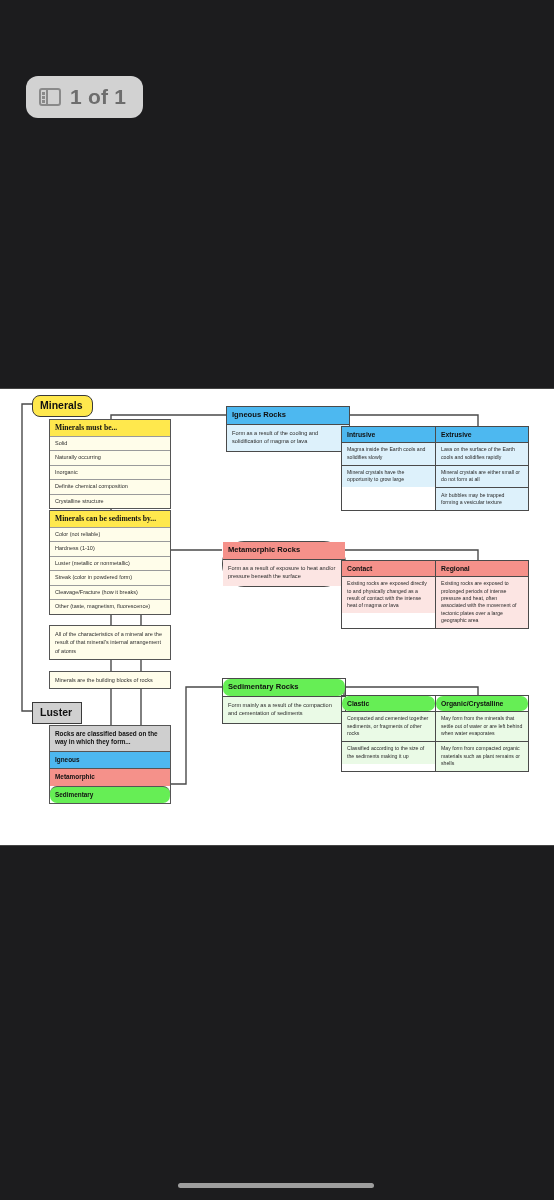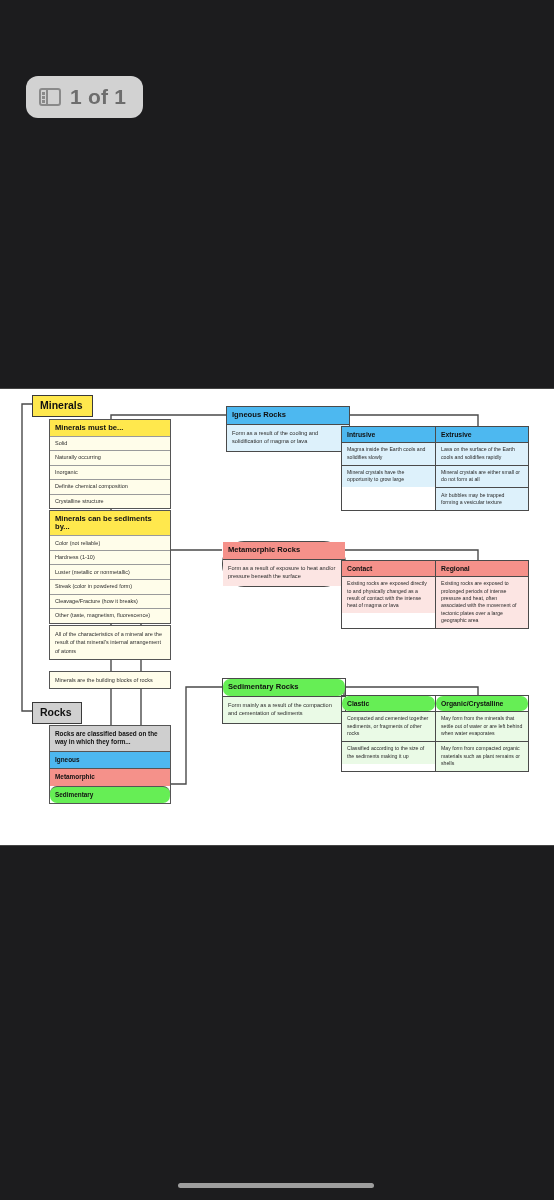--- a/index.html
+++ b/index.html
@@ -42,28 +42,28 @@
     background: #ffffff; border-top: 1px solid #444; border-bottom: 1px solid #444;
   }
   #sheet { position: absolute; left: 8px; top: 6px; width: 538px; height: 446px; }
 
   
   .chip {
     position: absolute; border: 1.6px solid #3a3a3a;
     font-size: 10.5px; font-weight: bold; color: #111;
     padding: 4px 9px 4.5px 7px; line-height: 1.1;
   }
-  .chip-minerals { background: #ffe84d; left: 24px; top: 0px; }
+  .chip-minerals { background: #ffe84d; left: 24px; top: 0px; border-radius: 8px; }
   .chip-rocks    { background: #d0d0d0; left: 24px; top: 307px; }
 
   
   .tbl { position: absolute; border: 1.6px solid #555; background: #fffdea; }
   .tbl .th {
     font-size: 7.6px; font-weight: bold; color: #121212;
-    padding: 3.5px 5px; line-height: 1.15; background: #ffe84d;
+    padding: 3.5px 5px; line-height: 1.15; background: #ffe84d; font-family: Liberation Serif, serif;
   }
   .tbl .td {
     font-size: 5.5px; color: #2e2e2e; padding: 3.2px 5px; line-height: 1.3;
     border-top: 1.3px solid #9a9a9a; background: #fffdea;
   }
 
   .box-note {
     position: absolute; border: 1.6px solid #555; background: #fffdea;
     font-size: 5.5px; color: #2e2e2e; padding: 4px 5px; line-height: 1.5;
   }
@@ -176,21 +176,21 @@
         <div class="td">Streak (color in powdered form)</div>
         <div class="td">Cleavage/Fracture (how it breaks)</div>
         <div class="td">Other (taste, magnetism, fluorescence)</div>
       </div>
 
       <div class="box-note" style="left:41px; top:230px; width:122px;">All of the characteristics of a mineral are the result of that mineral's internal arrangement of atoms</div>
 
       <div class="box-note" style="left:41px; top:276px; width:122px;">Minerals are the building blocks of rocks</div>
 
       <div class="chip chip-rocks">
-        <span>Rocks</span>
+        <span>Luster</span>
       </div>
 
       <div class="rockblk" style="left:41px; top:330px; width:122px;">
         <div class="r note first">Rocks are classified based on the way in  which they form...</div>
         <div class="r ign-h">Igneous</div>
         <div class="r met-h">Metamorphic</div>
         <div class="r sed-h">Sedimentary</div>
       </div>
 
       <div class="sect" style="left:218px; top:11px;">

